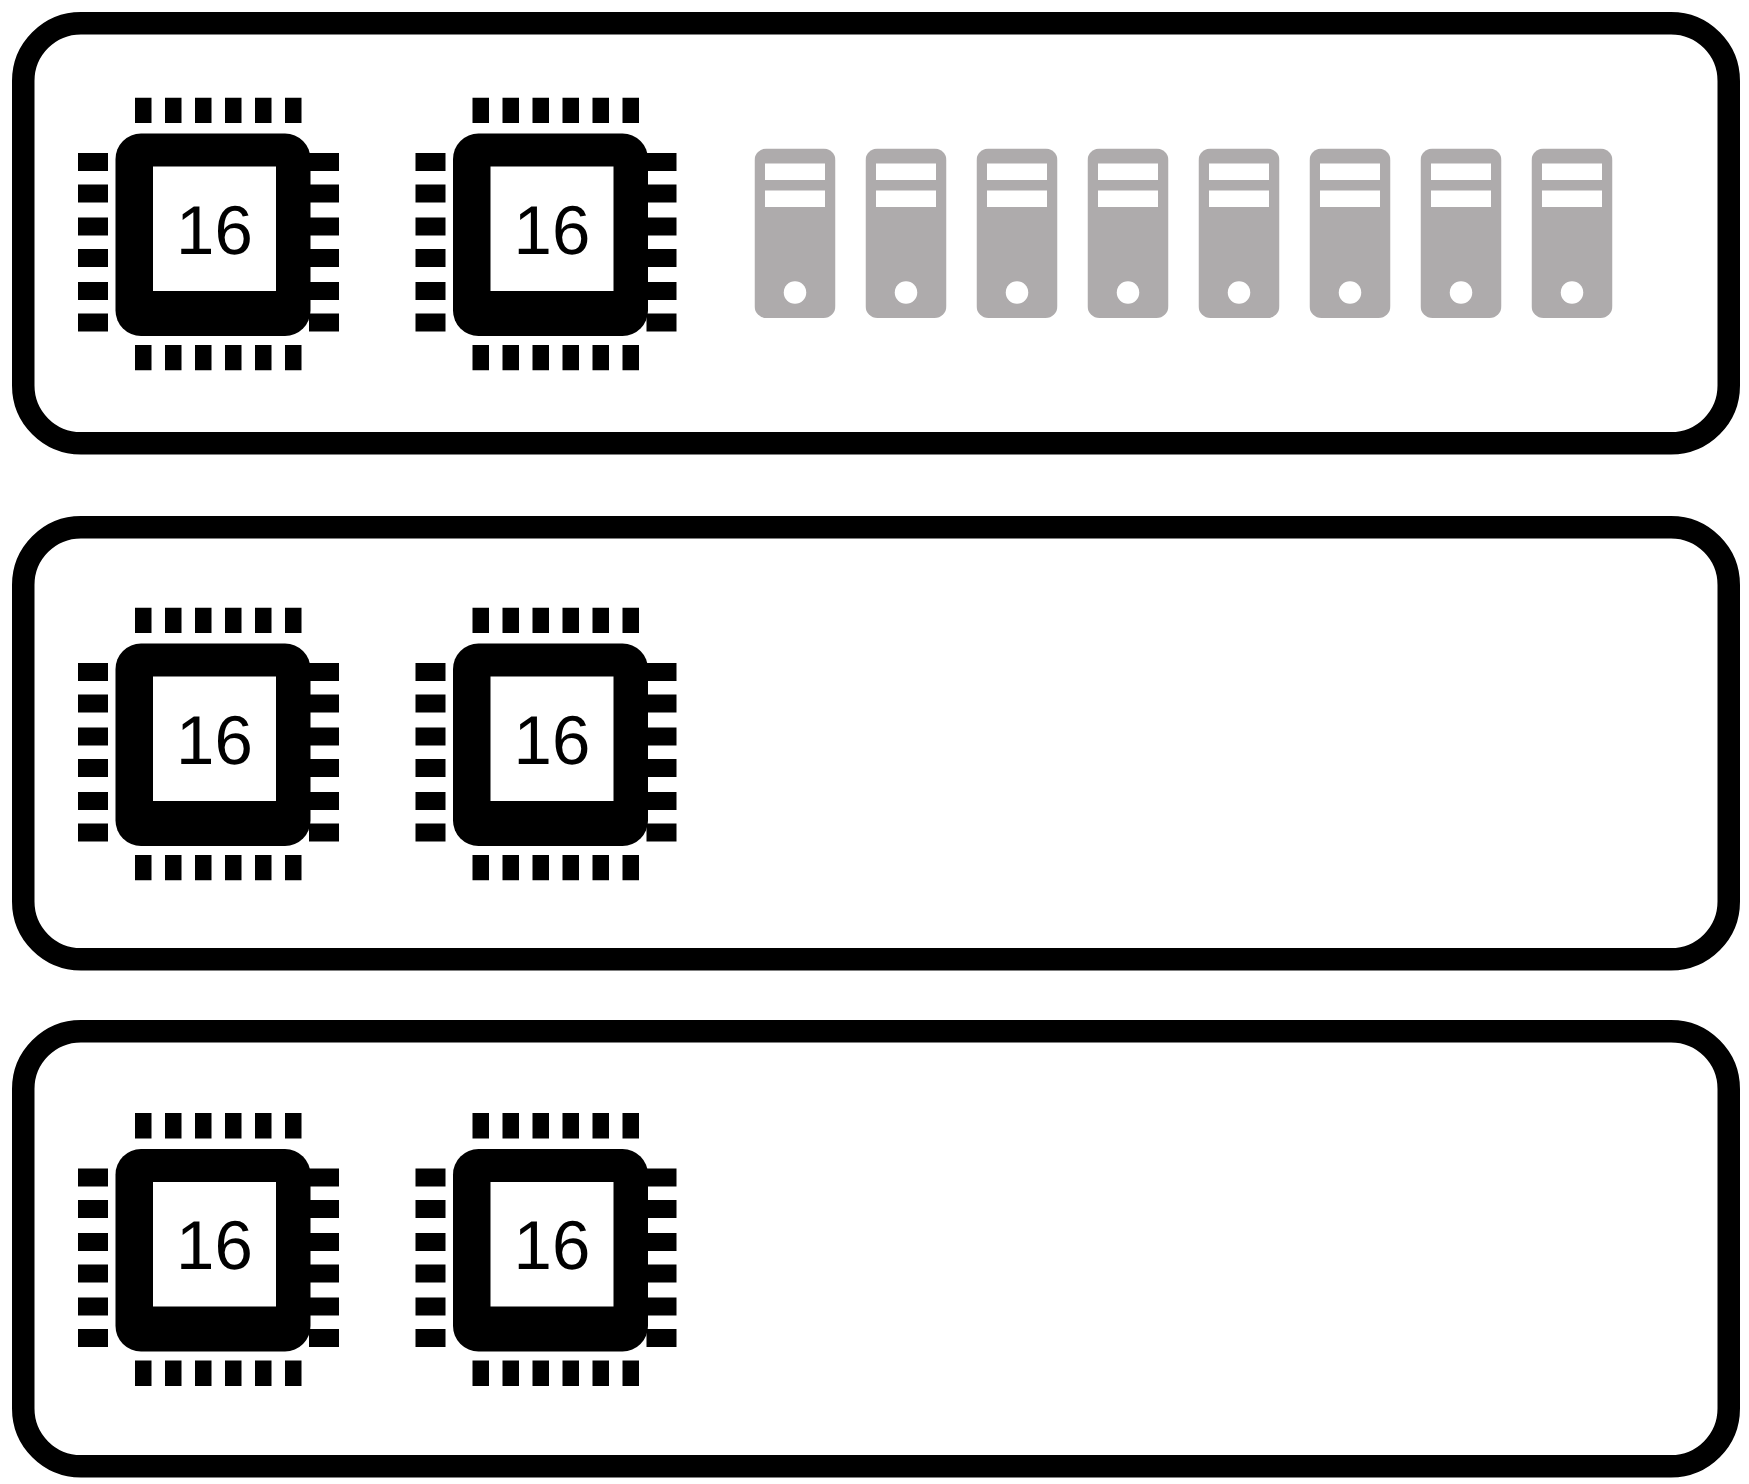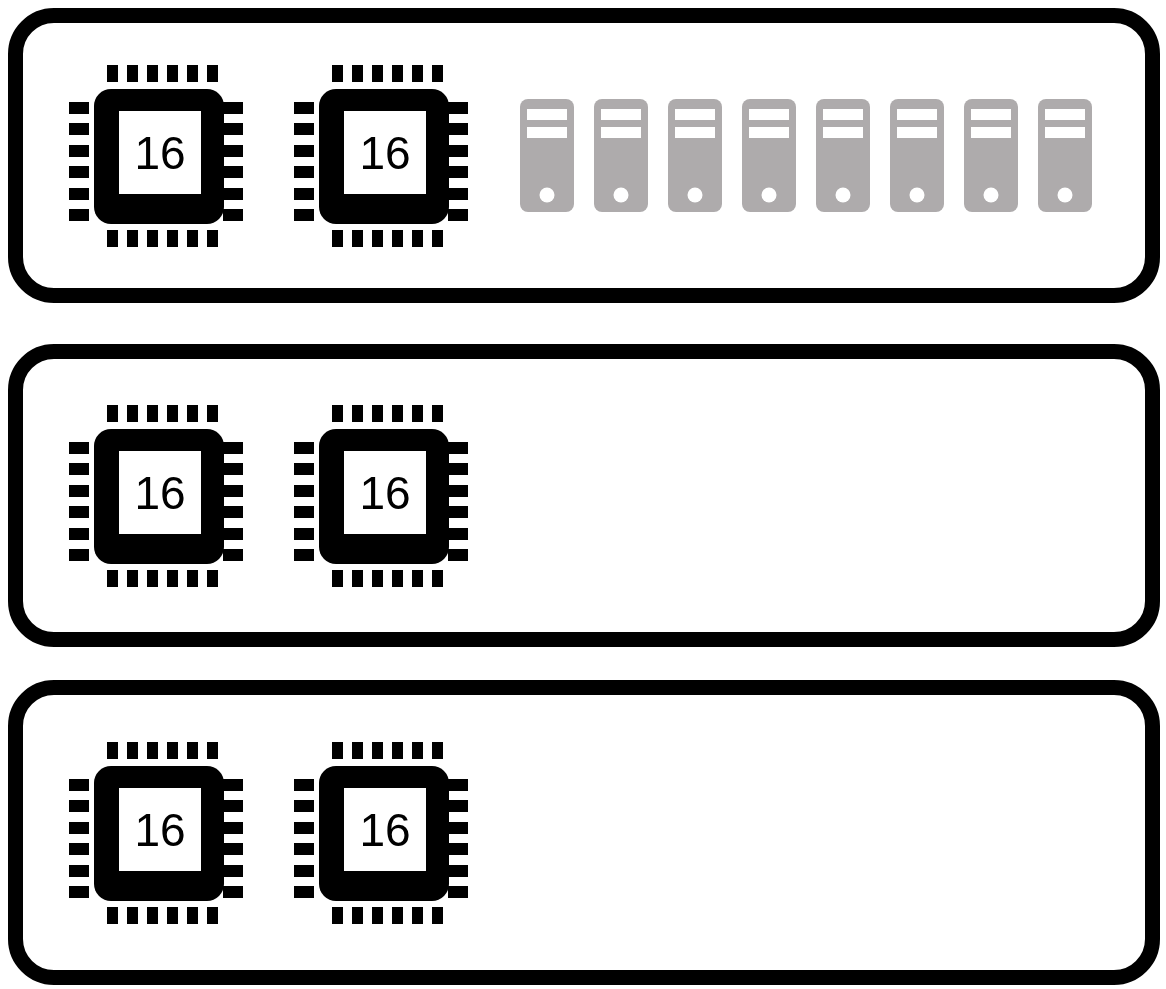--- a/index.html
+++ b/index.html
@@ -17,21 +17,21 @@
   }
   .node {
     box-sizing: border-box;
     margin-left: 8px;
     width: 1152px;
     background: #ffffff;
     border: 15px solid #000000;
     border-radius: 46px;
     display: flex;
     align-items: center;
-    padding-left: 44px;
+    padding-left: 27px;
   }
   .node-1 { margin-top: 8px;  height: 295px; }
   .node-2 { margin-top: 41px; height: 303px; }
   .node-3 { margin-top: 33px; height: 305px; }
 
   .cpu-group {
     display: flex;
     gap: 47px;
     flex: none;
   }

